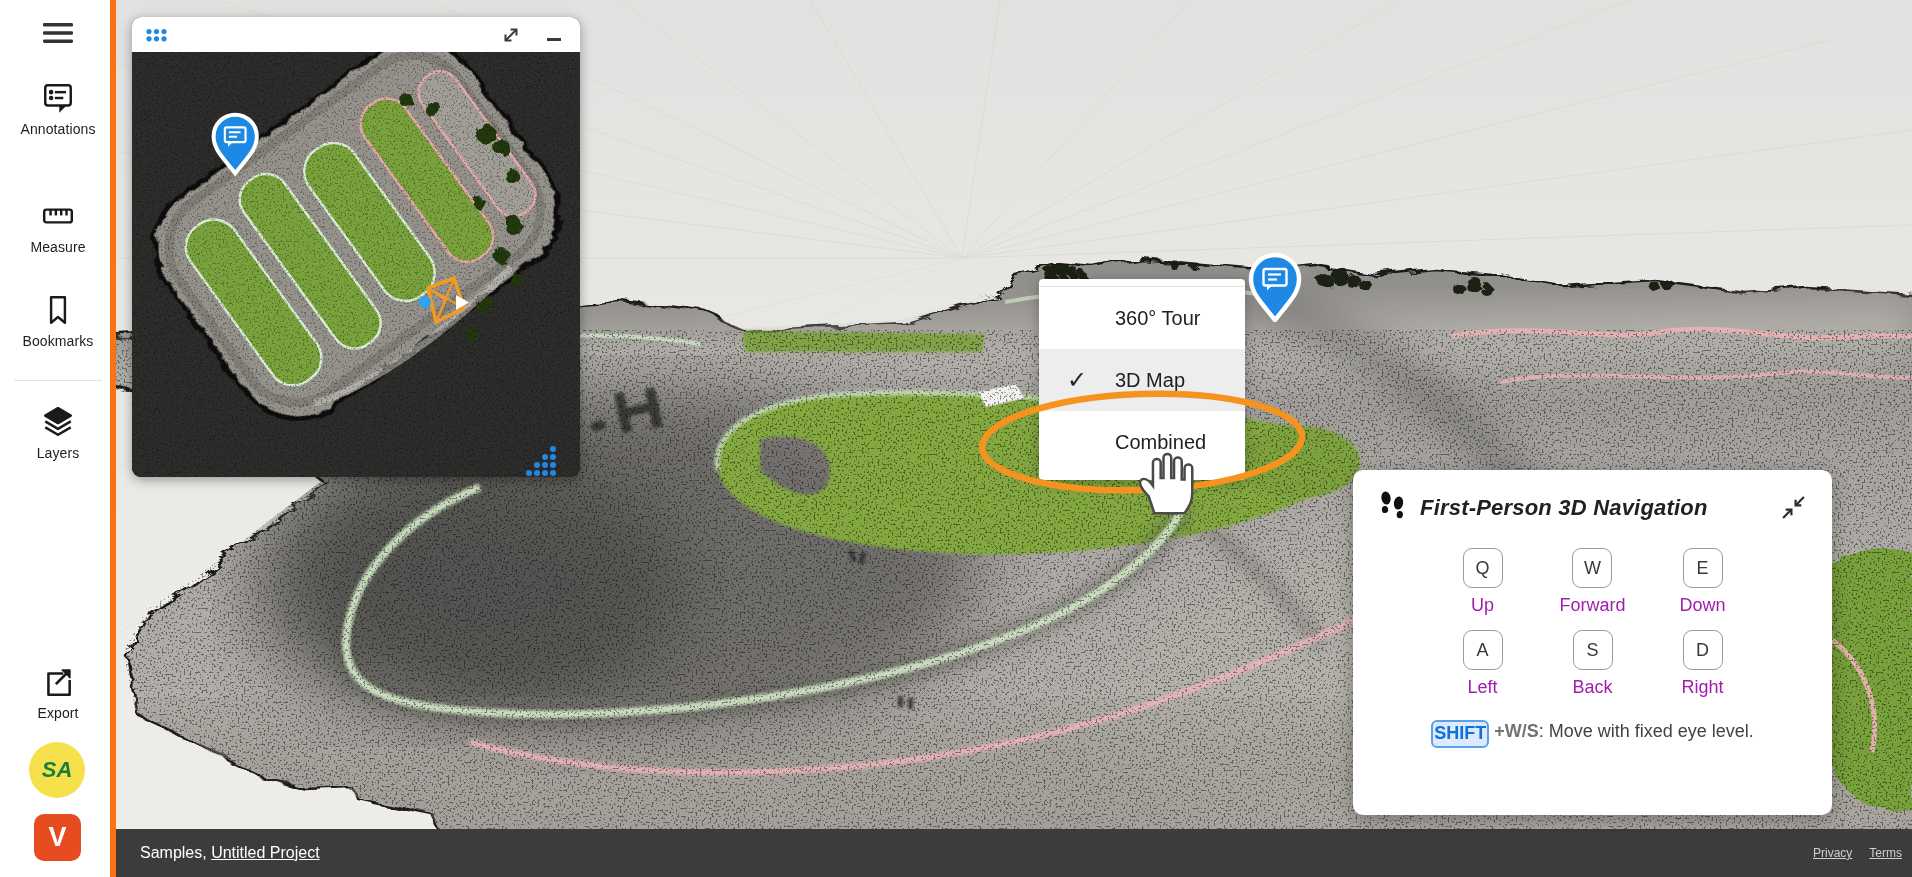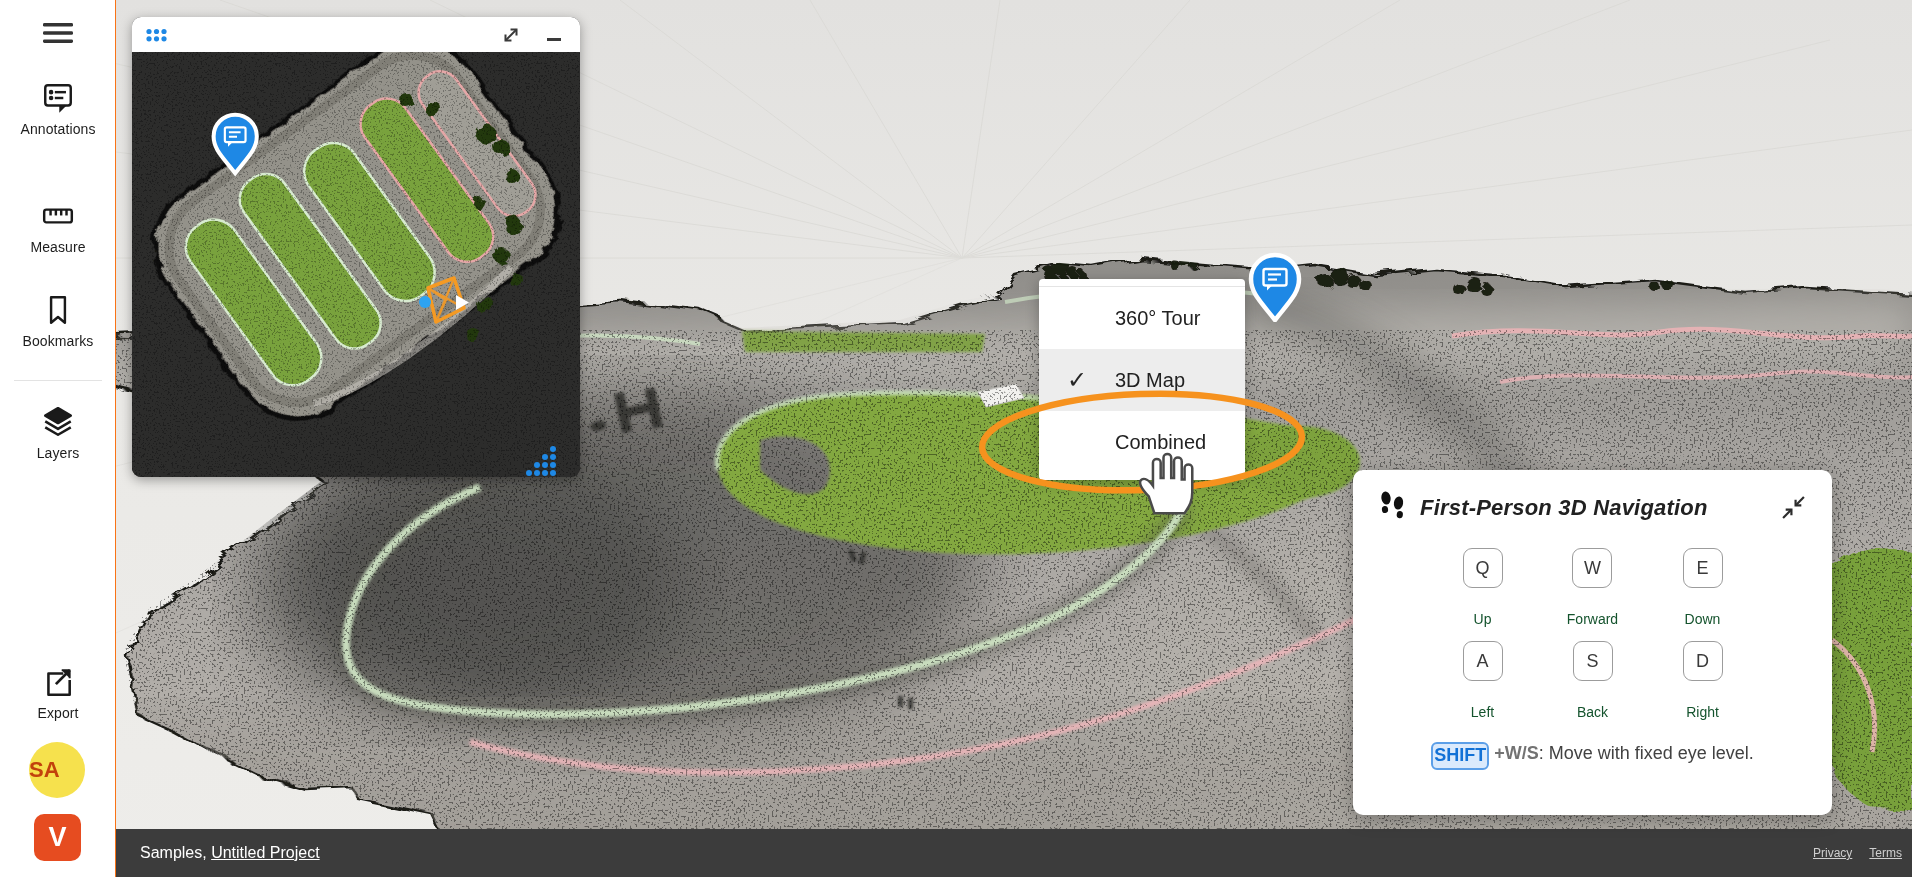--- a/index.html
+++ b/index.html
@@ -5,30 +5,30 @@
   * { margin:0; padding:0; box-sizing:border-box; }
   html,body { background:#cfcfcf; }
   body { font-family:"Liberation Sans", sans-serif; }
   #stage { position:relative; width:1912px; height:877px; overflow:hidden; background:#e9e8e5; }
 
   
   #scene { position:absolute; left:0; top:0; z-index:0; }
 
   
   #sidebar { position:absolute; left:0; top:0; width:116px; height:877px; background:#ffffff;
-             z-index:30; border-right:1px solid #f97316; }
+             z-index:30; border-right:6px solid #f97316; }
   .sb-item { position:absolute; left:0; width:116px; display:flex; flex-direction:column;
              align-items:center; cursor:pointer; }
   .sb-icon { display:flex; align-items:center; justify-content:center; height:36px; }
   .sb-label { margin-top:5px; font-size:14px; color:#1d1d1d; letter-spacing:.1px; }
   #hamburger { position:absolute; left:0; top:20px; width:116px; display:flex; justify-content:center; cursor:pointer; }
   .sb-divider { position:absolute; left:14px; top:380px; width:88px; height:1px; background:#e3e3e3; }
   #avatar { position:absolute; left:29px; top:742px; width:56px; height:56px; border-radius:50%;
-            background:#f6e14d; display:flex; align-items:center; 
-            color:#c2410c; font-size:22px; font-weight:700; cursor:pointer; }
+            background:#f6e14d; display:flex; align-items:center; justify-content:center;
+            color:#15803d; font-size:22px; font-weight:700; cursor:pointer;font-style:italic; }
   #brand-logo { position:absolute; left:34px; top:814px; width:47px; height:47px; border-radius:10px;
             background:#e64c20; display:flex; align-items:center; justify-content:center;
             color:#ffffff; font-size:27px; font-weight:700; cursor:pointer; }
 
   
   #minimap { position:absolute; left:132px; top:17px; width:448px; height:460px; z-index:20;
              border-radius:9px; overflow:hidden; box-shadow:0 3px 12px rgba(0,0,0,.35); background:#2c2c2b; }
   #minimap-titlebar { height:35px; background:#fff; display:flex; align-items:center; padding:0 19px 0 13px; }
   #minimap-map { position:relative; width:448px; height:425px; }
   .mm-btn { cursor:pointer; display:flex; align-items:center; }
@@ -57,21 +57,21 @@
                padding:21px 26px; }
   #nav-header { display:flex; align-items:center; }
   #nav-title { margin-left:14px; font-size:22px; font-weight:700; color:#212121; letter-spacing:.2px;font-style:italic; }
   #nav-collapse { margin-left:auto; cursor:pointer; display:flex; }
   #nav-hint { margin-top:25px; text-align:center; font-size:17px; color:#5e5e5e; }
   #key-grid { width:330px; margin:24px auto 0; display:grid; grid-template-columns:repeat(3,110px);
               row-gap:14px; justify-items:center; }
   .key-cell { display:flex; flex-direction:column; align-items:center; }
   .keycap { width:40px; height:40px; border:1.5px solid #9c9c9c; border-radius:9px; display:flex;
             align-items:center; justify-content:center; font-size:18px; color:#3a3a3a; background:#fff; }
-  .key-label { margin-top:23px; font-size:14px; color:#14532d; }
+  .key-label { margin-top:7px; font-size:18px; color:#a21caf; }
   #shift-line { margin-top:22px; text-align:center; font-size:18px; color:#424242; }
   #shift-badge { display:inline-block; background:#dbeafc; border:2px solid #5c9fe8; border-radius:6px;
                  color:#1271d6; font-weight:700; padding:1px 1px 2px; font-size:18px; vertical-align:-2px; }
   #shift-combo { font-weight:700; color:#737373; }
 
   
   #footer { position:absolute; left:116px; top:829px; width:1796px; height:48px; background:#3c3c3c;
             z-index:22; display:flex; align-items:center; padding:0 10px 0 24px; }
   #footer-left { font-size:16px; color:#ffffff;text-align:right; }
   #project-link { color:#ffffff; text-decoration:underline; cursor:pointer; }

